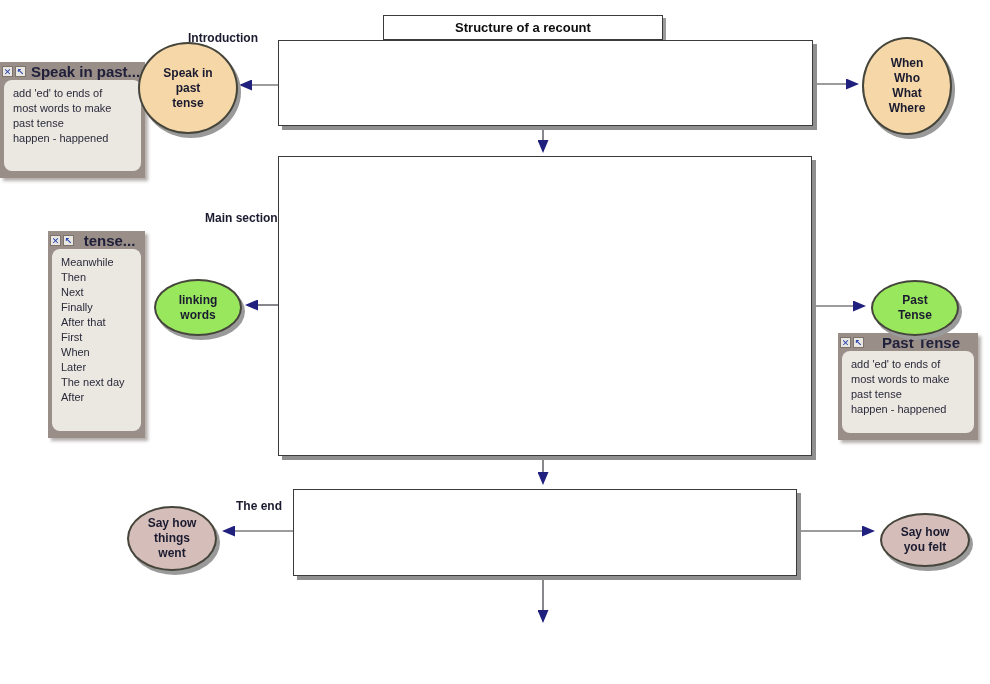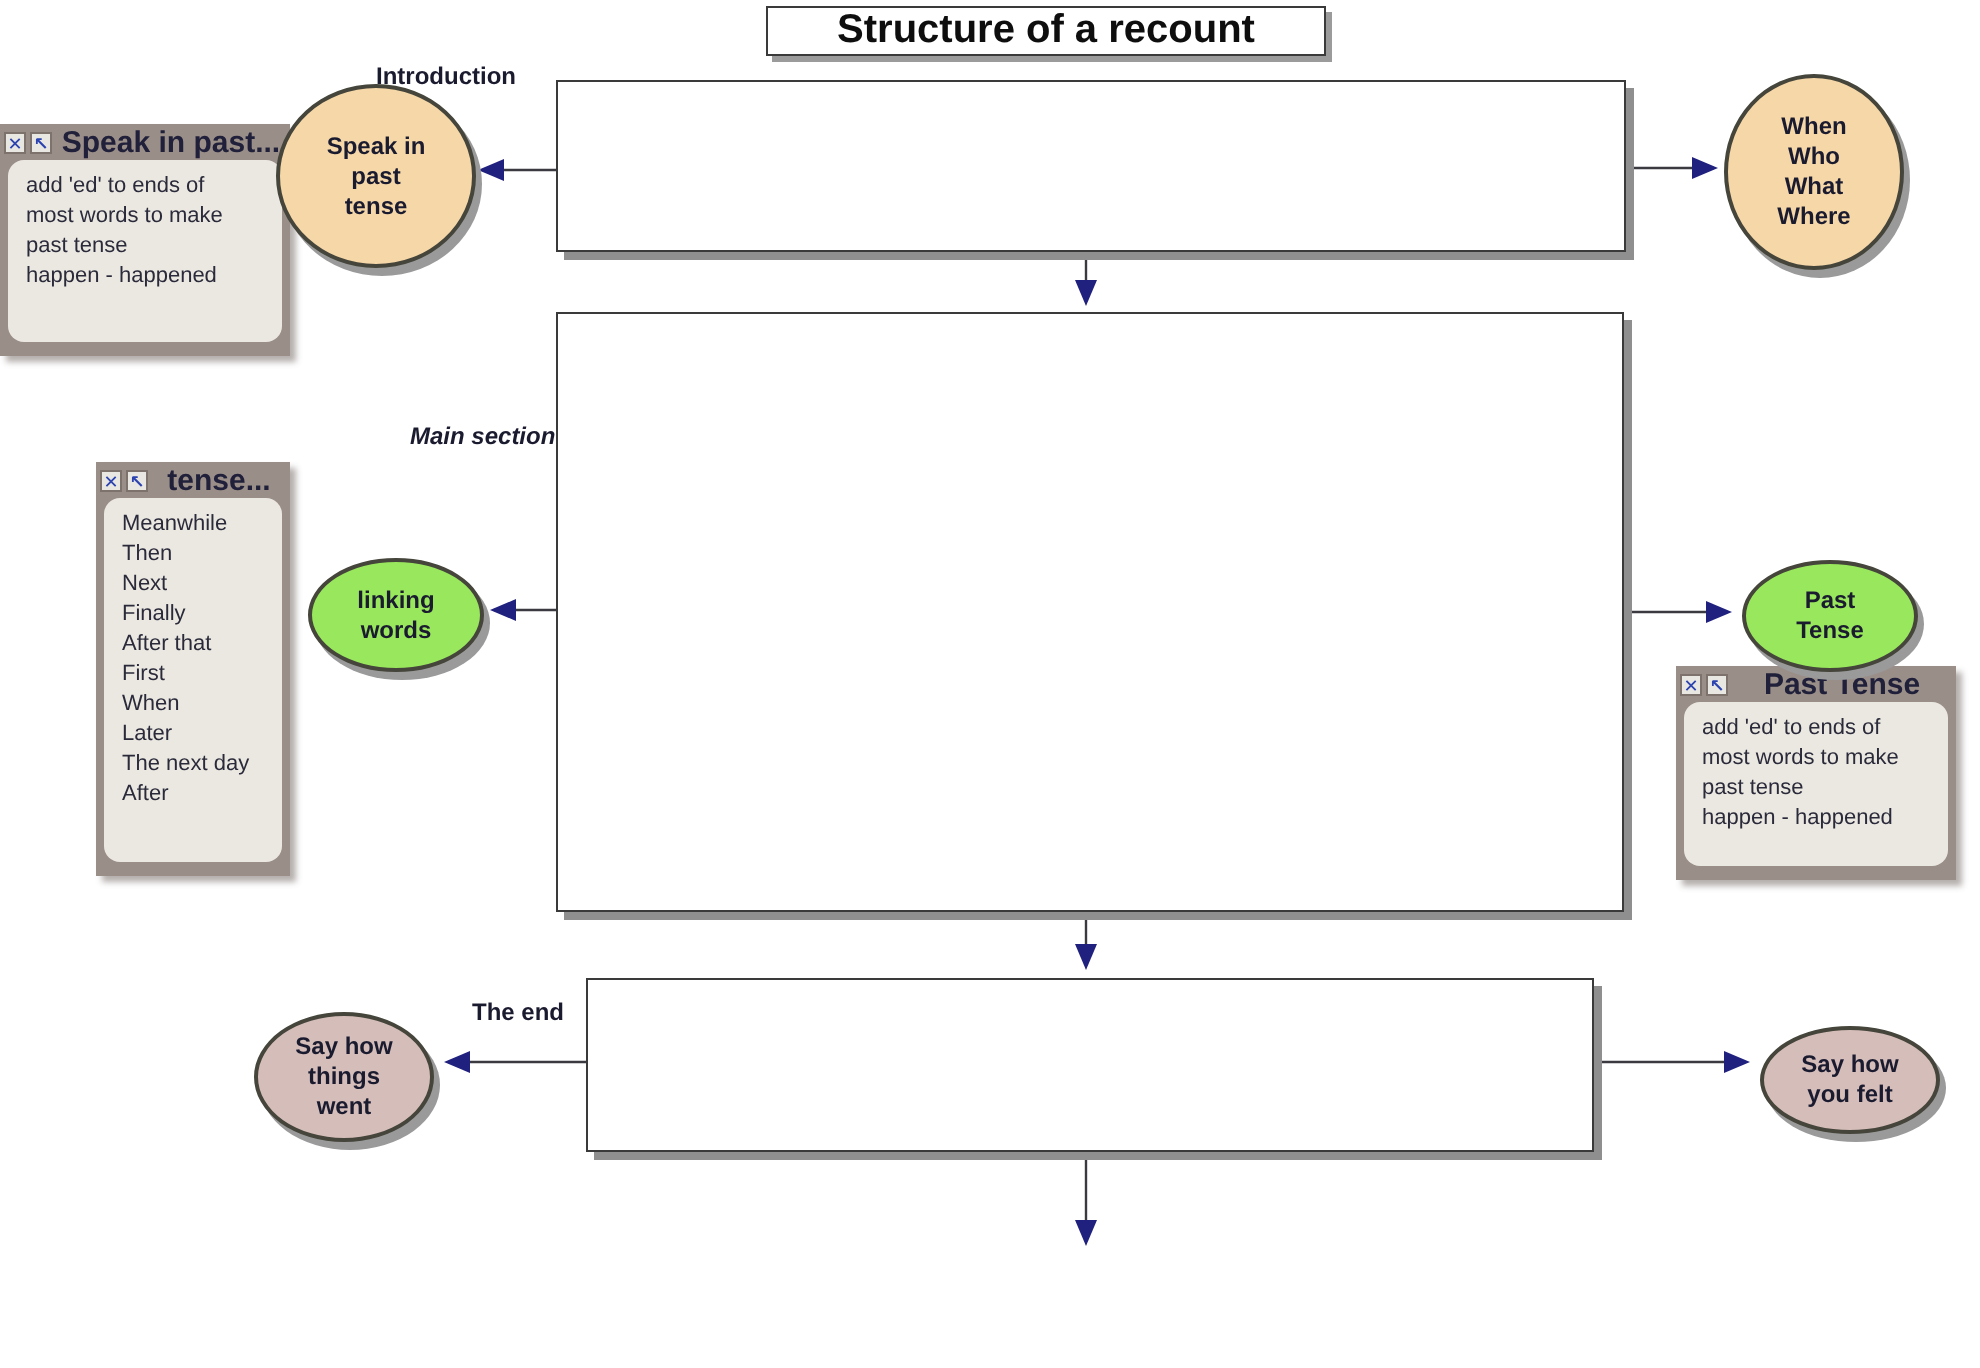--- a/index.html
+++ b/index.html
@@ -1,32 +1,32 @@
 <!DOCTYPE html>
 <html style="--peach: #F6D7A8; --green: #99E75D; --mauve: #D5BDBA; --note_frame: #9A8E89; --note_body: #EBE8E2; --arrow_line: #3A3A40; --arrow_head: #20207E;"><head>
 <meta charset="utf-8">
 <style>
   html,body{margin:0;padding:0;background:#fff;}
   body{font-family:"Liberation Sans","DejaVu Sans",sans-serif;}
   .canvas{position:relative;width:990px;height:684px;background:#fff;overflow:hidden;}
 
   .arrows{position:absolute;left:0;top:0;pointer-events:none;}
 
-  .title-box{position:absolute;left:383px;top:3px;width:278px;height:23px;background:#fff;
+  .title-box{position:absolute;left:383px;top:15px;width:278px;height:23px;background:#fff;
     border:1px solid #3a3a3a;box-shadow:3px 3px 0 #9b9b9b;display:flex;align-items:center;
-    justify-content:center;font-weight:bold;font-size:20px;color:#0e0e0e;}
+    justify-content:center;font-weight:bold;font-size:13px;color:#0e0e0e;}
 
   .rect{position:absolute;background:#fff;border:1px solid #3a3a3a;box-shadow:4px 4px 0 #8f8f8f;}
   #rect-intro{left:278px;top:40px;width:533px;height:84px;}
   #rect-main{left:278px;top:156px;width:532px;height:298px;}
   #rect-end{left:293px;top:489px;width:502px;height:85px;}
 
   .section-label{position:absolute;font-weight:bold;font-size:12px;color:#1b1b30;white-space:nowrap;}
   #label-introduction{left:188px;top:31px;}
-  #label-main{left:205px;top:211px;font-style:italic;}
+  #label-main{left:205px;top:211px;}
   #label-end{left:236px;top:499px;}
 
   .ellipse{position:absolute;border:2px solid #45453b;border-radius:50%;display:flex;
     align-items:center;justify-content:center;text-align:center;box-shadow:3px 4px 0 #9a9a9a;}
   .peach{background:var(--peach,#F6D7A8);}
   .green{background:var(--green,#99E75D);align-items:center;}
   .mauve{background:var(--mauve,#D5BDBA);}
   .node-text{font-weight:bold;font-size:12px;line-height:15px;color:#1b1b30;white-space:pre-line;}
 
   #el-speak{left:138px;top:42px;width:96px;height:88px;}

